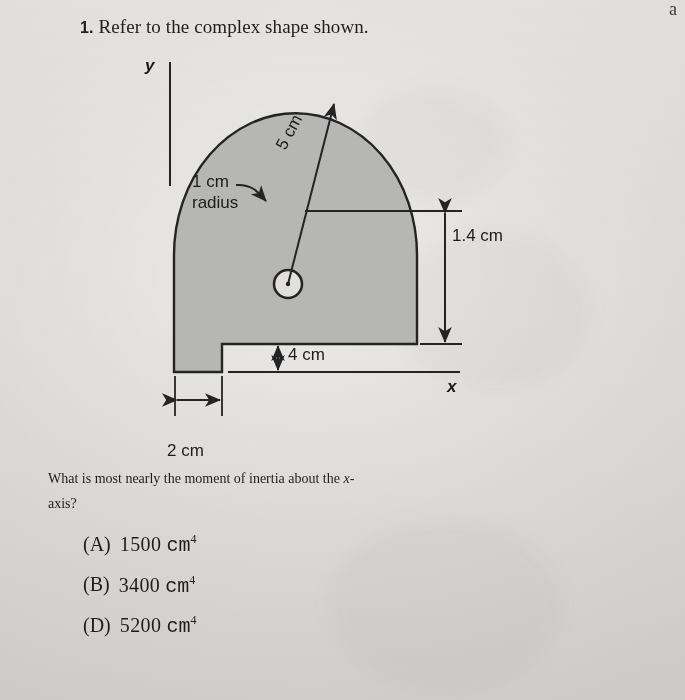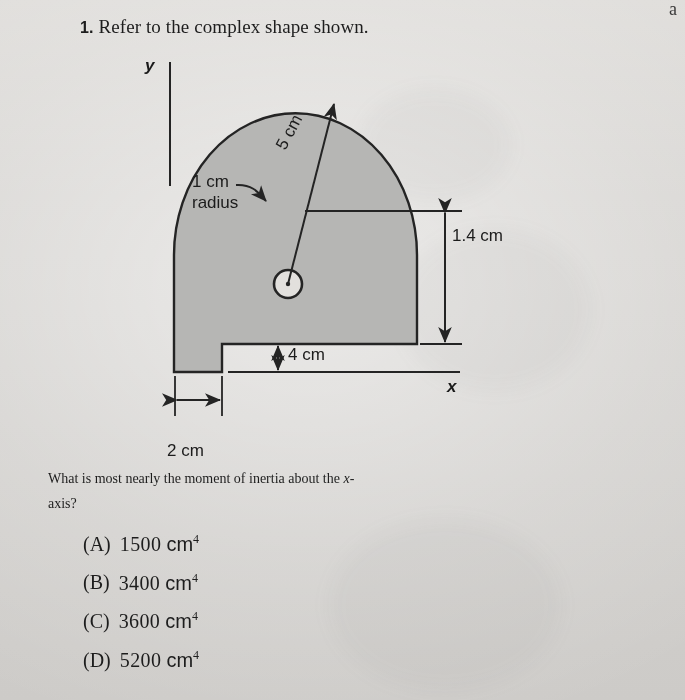--- a/index.html
+++ b/index.html
@@ -111,21 +111,21 @@
     top: 522px;
     width: 420px;
   }
   .choice {
     font-size: 20px;
     line-height: 34px;
     white-space: nowrap;
   }
   .choice .lbl { margin-right: 9px; }
   .choice .val { letter-spacing: 0.4px; }
-  .choice .unit { font-family: Liberation Sans, sans-serif; }
+  .choice .unit { font-family: Liberation Mono, monospace; }
   .choice sup { font-size: 12px; vertical-align: super; }
 </style>
 </head>
 <body>
 
 <div class="paper"></div>
 <div class="blotch" style="left:360px; top:90px; width:150px; height:110px;"></div>
 <div class="blotch" style="left:400px; top:230px; width:190px; height:160px;"></div>
 <div class="blotch" style="left:330px; top:520px; width:230px; height:170px;"></div>
 
@@ -201,18 +201,15 @@
 </div>
 
 <div class="choices">
   <div class="choice">
     <span class="lbl">(A)</span><span class="val">1500</span> <span class="unit">cm</span><sup>4</sup>
   </div>
   <div class="choice">
     <span class="lbl">(B)</span><span class="val">3400</span> <span class="unit">cm</span><sup>4</sup>
   </div>
   <div class="choice">
-    <span class="lbl">(C)</span><span class="val">3600</span> <span class="unit">cm</span><sup>4</sup>
-  </div>
-  <div class="choice">
     <span class="lbl">(D)</span><span class="val">5200</span> <span class="unit">cm</span><sup>4</sup>
   </div>
 </div>
 
 </body></html>

